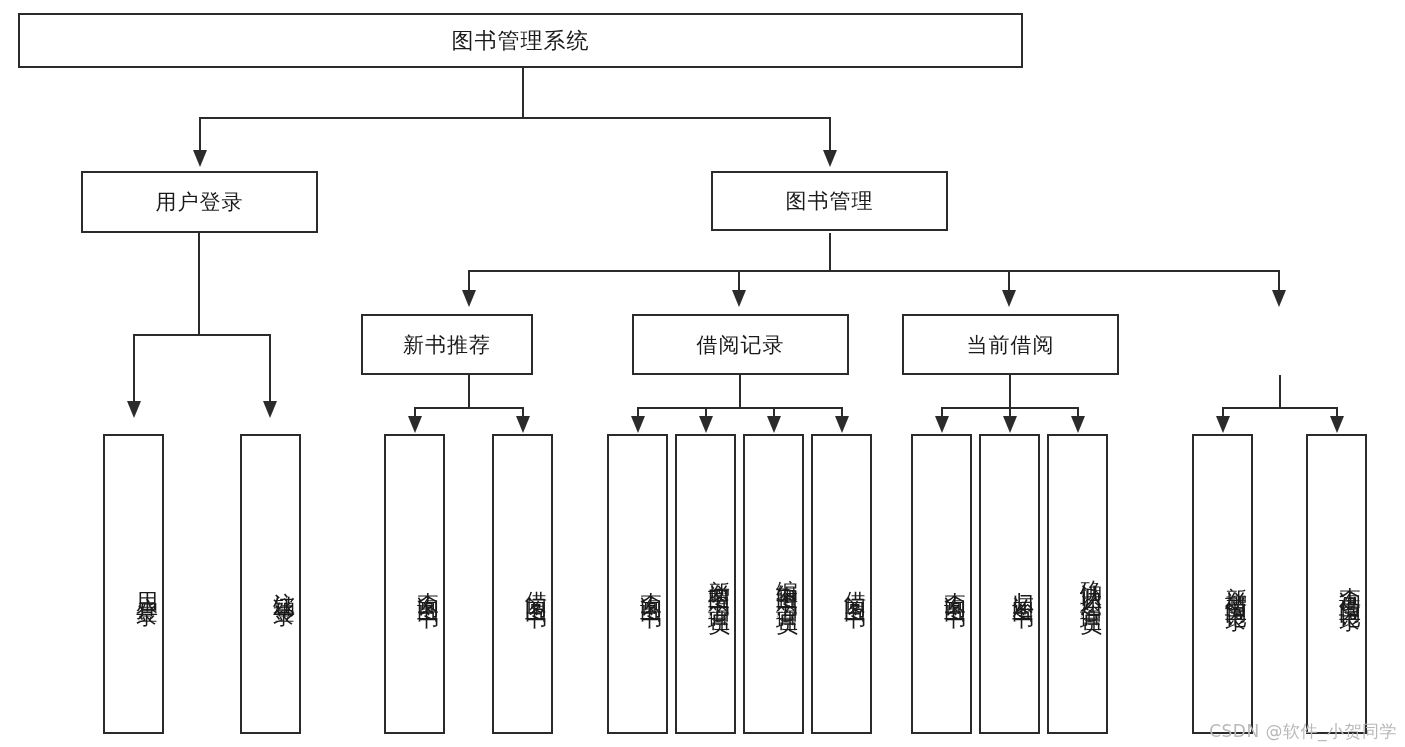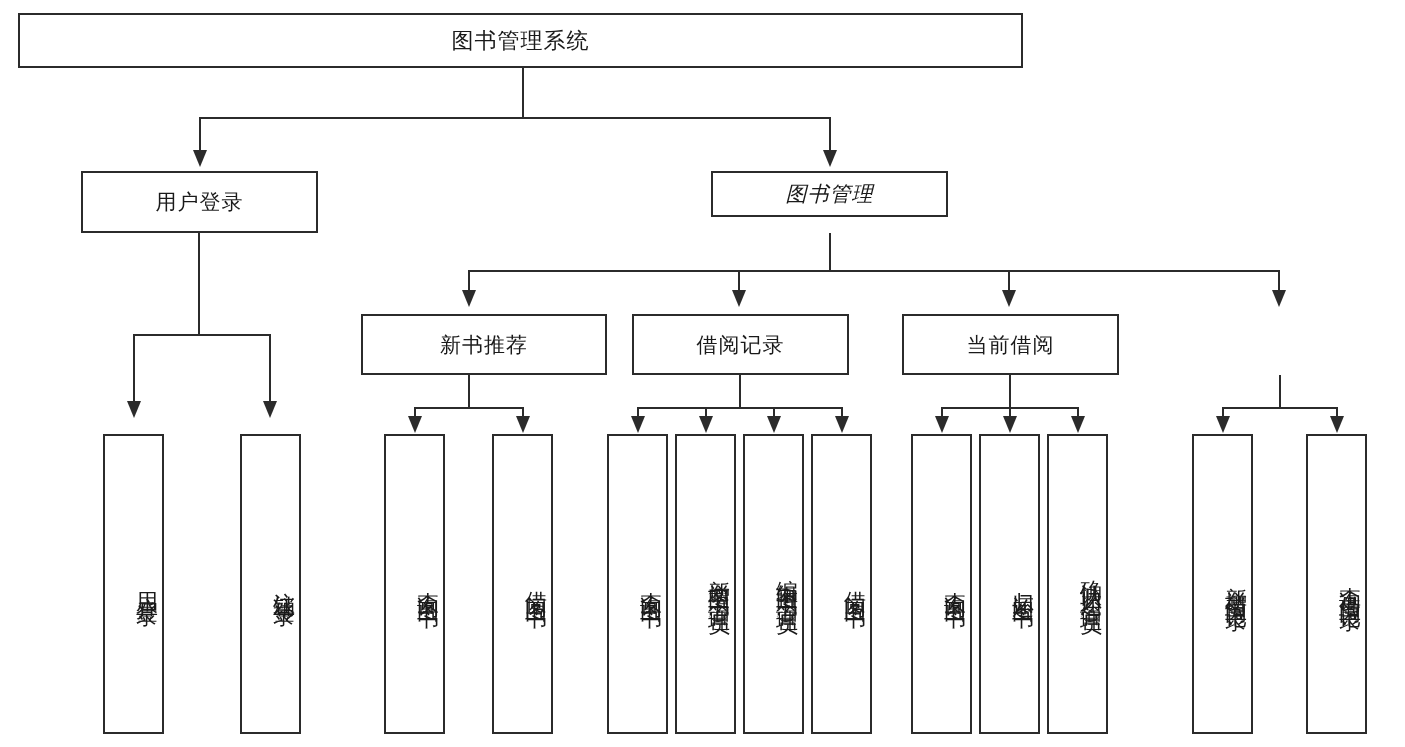--- a/index.html
+++ b/index.html
@@ -88,21 +88,21 @@
   <div class="ln h" style="left:199px; top:117px; width:632px;"></div>
   <div class="ln v" style="left:199px; top:117px; height:36px;"></div>
   <div class="arrow" style="left:193px; top:150px;"></div>
   <div class="ln v" style="left:829px; top:117px; height:36px;"></div>
   <div class="arrow" style="left:823px; top:150px;"></div>
 
   <div class="node h" style="left:81px; top:171px; width:237px; height:62px;">
     <span>用户登录</span>
   </div>
 
-  <div class="node h" style="left:711px; top:171px; width:237px; height:46px;font-style:italic;">
+  <div class="node h" style="left:711px; top:171px; width:237px; height:60px;">
     <span>图书管理</span>
   </div>
 
   <div class="ln v" style="left:198px; top:233px; height:103px;"></div>
   <div class="ln h" style="left:133px; top:334px; width:138px;"></div>
   <div class="ln v" style="left:133px; top:334px; height:70px;"></div>
   <div class="arrow" style="left:127px; top:401px;"></div>
   <div class="ln v" style="left:269px; top:334px; height:70px;"></div>
   <div class="arrow" style="left:263px; top:401px;"></div>
 
@@ -110,21 +110,21 @@
   <div class="ln h" style="left:468px; top:270px; width:812px;"></div>
   <div class="ln v" style="left:468px; top:270px; height:22px;"></div>
   <div class="arrow" style="left:462px; top:290px;"></div>
   <div class="ln v" style="left:738px; top:270px; height:22px;"></div>
   <div class="arrow" style="left:732px; top:290px;"></div>
   <div class="ln v" style="left:1008px; top:270px; height:22px;"></div>
   <div class="arrow" style="left:1002px; top:290px;"></div>
   <div class="ln v" style="left:1278px; top:270px; height:22px;"></div>
   <div class="arrow" style="left:1272px; top:290px;"></div>
 
-  <div class="node h" style="left:361px; top:314px; width:246px; height:61px;">
+  <div class="node h" style="left:361px; top:314px; width:172px; height:61px;">
     <span>新书推荐</span>
   </div>
   <div class="node h" style="left:632px; top:314px; width:217px; height:61px;">
     <span>借阅记录</span>
   </div>
   <div class="node h" style="left:902px; top:314px; width:217px; height:61px;text-align:center;">
     <span>当前借阅</span>
   </div>
 
   <div class="ln v" style="left:468px; top:375px; height:34px;"></div>
@@ -198,14 +198,15 @@
     <span>确认归还（管理员）</span>
   </div>
 
   <div class="node v" style="left:1192px; top:434px; width:61px; height:300px;">
     <span>新增借阅记录</span>
   </div>
   <div class="node v" style="left:1306px; top:434px; width:61px; height:300px;">
     <span>查询借阅记录</span>
   </div>
 
+  <div id="watermark">CSDN @软件_小贺同学</div>
 
 </div>
 
 </body></html>

